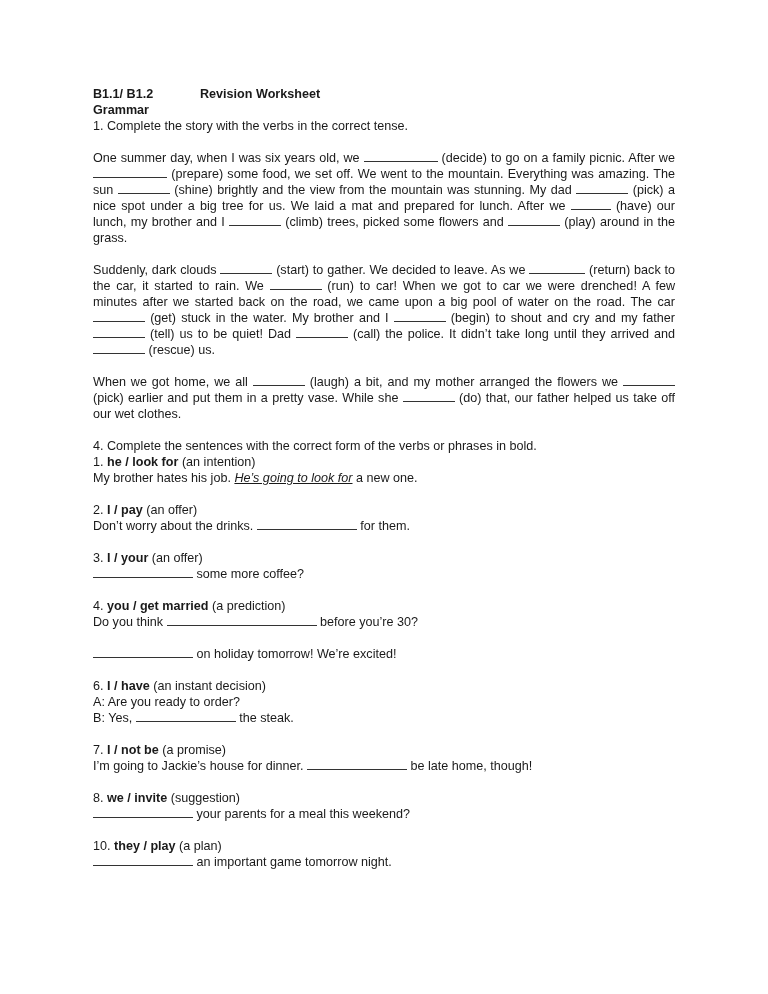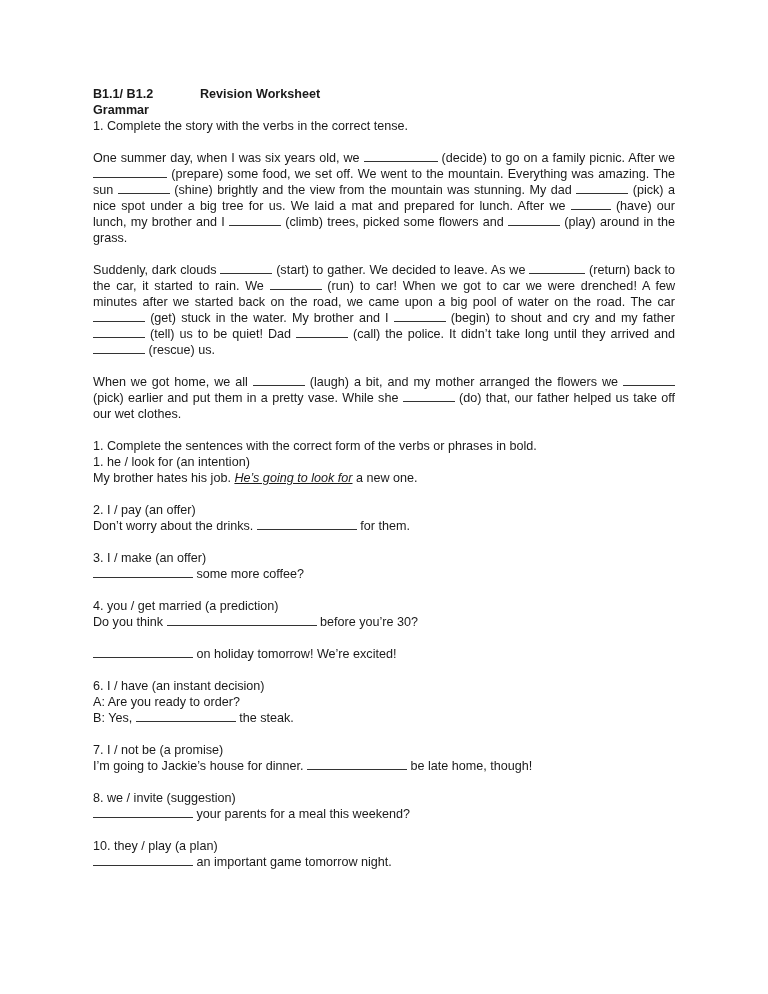--- a/index.html
+++ b/index.html
@@ -9,50 +9,50 @@
   .hdr { font-weight: bold; height: 16px; line-height: 16px; }
   .hdr .lvl { display: inline-block; width: 107px; }
   .center-title { text-align: left; font-weight: bold; height: 16px; line-height: 16px; }
   .sec-title { font-weight: normal; line-height: 16px; }
   p.story { margin: 0; text-align: justify; line-height: 16px; }
   .blank { display: inline-block; border-bottom: 1px solid #333; height: 10px; vertical-align: baseline; }
   .b10 { width: 74px; } .b7 { width: 52px; } .b5 { width: 40px; } .b8 { width: 56px; }
   .bl { width: 100px; } .bxl { width: 150px; }
   .gap { height: 16px; }
   .item-line { line-height: 16px; height: 16px; white-space: nowrap; }
-  .bold { font-weight: normal; text-align: right; }
+  .bold { font-weight: bold; text-align: right; }
   .ex { font-style: italic; text-decoration: underline; }
 </style>
 </head>
 <body>
 
 <div class="page">
   <div class="hdr">
     <span class="lvl">B1.1/ B1.2</span><span>Revision Worksheet</span>
   </div>
   <div class="center-title">Grammar</div>
   <div class="sec-title">1. Complete the story with the verbs in the correct tense.</div>
   <div class="gap"></div>
   <div id="story">
       <p class="story">One summer day, when I was six years old, we <span class="blank b10"></span> (decide) to go on a family picnic. After we <span class="blank b10"></span> (prepare) some food, we set off. We went to the mountain. Everything was amazing. The sun <span class="blank b7"></span> (shine) brightly and the view from the mountain was stunning. My dad <span class="blank b7"></span> (pick) a nice spot under a big tree for us. We laid a mat and prepared for lunch. After we <span class="blank b5"></span> (have) our lunch, my brother and I <span class="blank b7"></span> (climb) trees, picked some flowers and <span class="blank b7"></span> (play) around in the grass.</p>
       <div class="gap"></div>
       <p class="story">Suddenly, dark clouds <span class="blank b7"></span> (start) to gather. We decided to leave. As we <span class="blank b8"></span> (return) back to the car, it started to rain. We <span class="blank b7"></span> (run) to car! When we got to car we were drenched! A few minutes after we started back on the road, we came upon a big pool of water on the road. The car <span class="blank b7"></span> (get) stuck in the water. My brother and I <span class="blank b7"></span> (begin) to shout and cry and my father <span class="blank b7"></span> (tell) us to be quiet! Dad <span class="blank b7"></span> (call) the police. It didn’t take long until they arrived and<span class="blank b7"></span> (rescue) us.</p>
       <div class="gap"></div>
       <p class="story">When we got home, we all <span class="blank b7"></span> (laugh) a bit, and my mother arranged the flowers we <span class="blank b7"></span> (pick) earlier and put them in a pretty vase. While she <span class="blank b7"></span> (do) that, our father helped us take off our wet clothes.</p>
     </div>
   <div class="gap"></div>
-  <div class="sec-title">1. Complete the sentences with the correct form of the verbs or phrases in bold.</div>
+  <div class="sec-title">4. Complete the sentences with the correct form of the verbs or phrases in bold.</div>
   <div id="items">
       <div class="item-line">1. <span class="bold">he / look for</span> (an intention)</div>
       <div class="item-line">My brother hates his job. <span class="ex">He’s going to look for</span> a new one.</div>
       <div class="gap"></div>
       <div class="item-line">2. <span class="bold">I / pay</span> (an offer)</div>
       <div class="item-line">Don’t worry about the drinks. <span class="blank bl"></span> for them.</div>
       <div class="gap"></div>
-      <div class="item-line">3. <span class="bold">I / make</span> (an offer)</div>
+      <div class="item-line">3. <span class="bold">I / your</span> (an offer)</div>
       <div class="item-line"><span class="blank bl"></span> some more coffee?</div>
       <div class="gap"></div>
       <div class="item-line">4. <span class="bold">you / get married</span> (a prediction)</div>
       <div class="item-line">Do you think <span class="blank bxl"></span> before you’re 30?</div>
       <div class="gap"></div>
       <div class="item-line"><span class="blank bl"></span> on holiday tomorrow! We’re excited!</div>
       <div class="gap"></div>
       <div class="item-line">6. <span class="bold">I / have</span> (an instant decision)</div>
       <div class="item-line">A: Are you ready to order?</div>
       <div class="item-line">B: Yes, <span class="blank bl"></span> the steak.</div>

